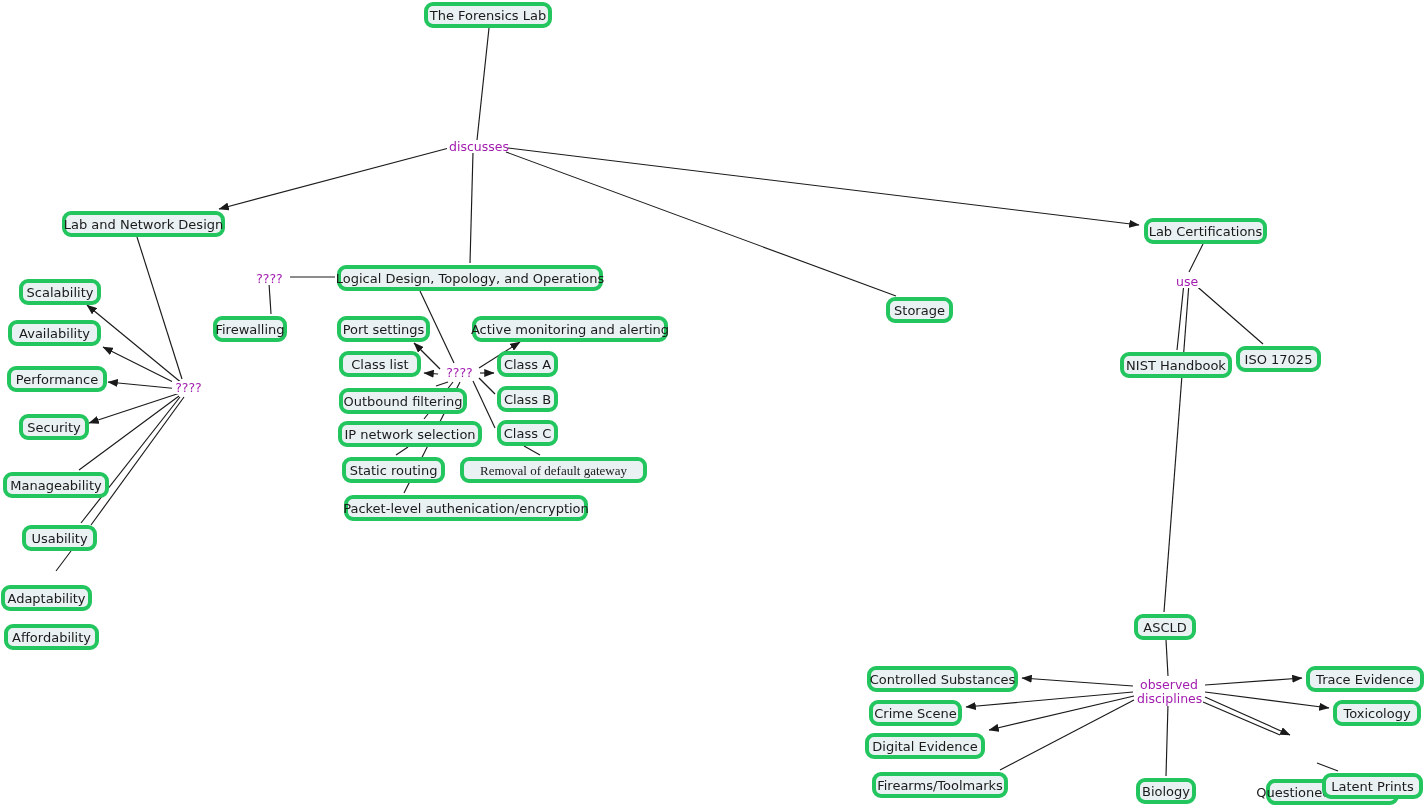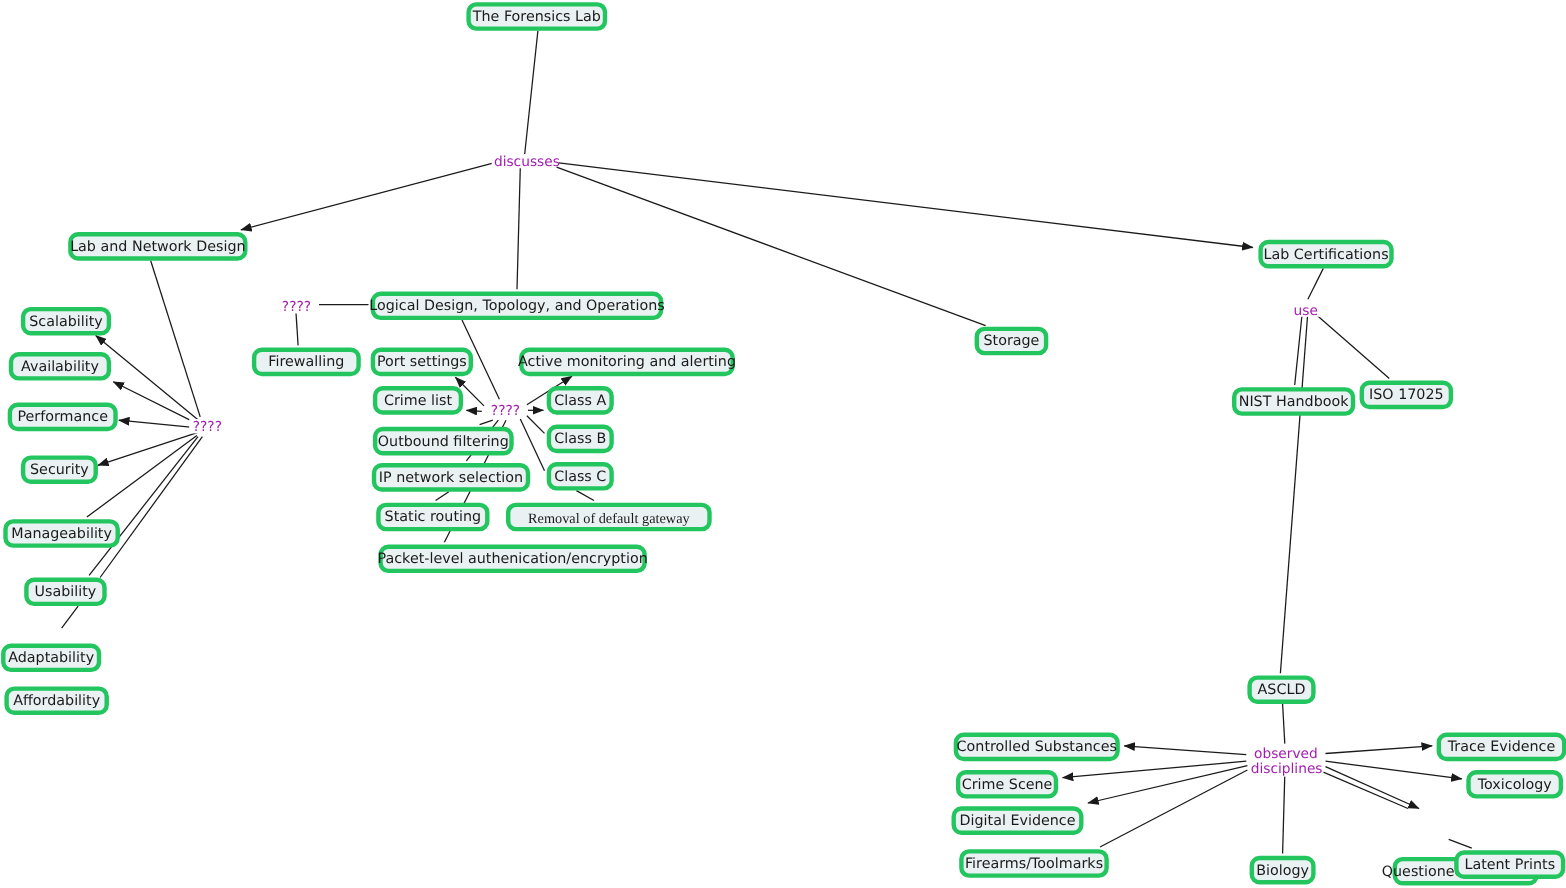--- a/index.html
+++ b/index.html
@@ -113,24 +113,24 @@
       <div class="node" style="left: 424px; top: 2px; width: 128px;">The Forensics Lab</div>
       <div class="node" style="left: 62px; top: 211px; width: 163px;">Lab and Network Design</div>
       <div class="node" style="left: 19px; top: 279px; width: 82px;">Scalability</div>
       <div class="node" style="left: 8px; top: 320px; width: 93px;">Availability</div>
       <div class="node" style="left: 7px; top: 366px; width: 100px;">Performance</div>
       <div class="node" style="left: 19px; top: 414px; width: 70px;">Security</div>
       <div class="node" style="left: 3px; top: 472px; width: 106px;">Manageability</div>
       <div class="node" style="left: 22px; top: 525px; width: 75px;">Usability</div>
       <div class="node" style="left: 1px; top: 573px; width: 91px; margin-top: 12px;">Adaptability</div>
       <div class="node" style="left: 4px; top: 624px; width: 95px;">Affordability</div>
-      <div class="node" style="left: 229px; top: 316px; width: 99px;">Firewalling</div>
+      <div class="node" style="left: 213px; top: 316px; width: 74px;">Firewalling</div>
       <div class="node" style="left: 337px; top: 265px; width: 266px;">Logical Design, Topology, and Operations</div>
       <div class="node" style="left: 337px; top: 316px; width: 93px;">Port settings</div>
-      <div class="node" style="left: 339px; top: 351px; width: 82px;">Crime list</div>
+      <div class="node" style="left: 339px; top: 351px; width: 82px;">Class list</div>
       <div class="node" style="left: 472px; top: 316px; width: 196px;">Active monitoring and alerting</div>
       <div class="node" style="left: 497px; top: 351px; width: 61px;">Class A</div>
       <div class="node" style="left: 497px; top: 386px; width: 61px;">Class B</div>
       <div class="node" style="left: 497px; top: 420px; width: 61px;">Class C</div>
       <div class="node" style="left: 339px; top: 388px; width: 128px;">Outbound filtering</div>
       <div class="node" style="left: 338px; top: 421px; width: 144px;">IP network selection</div>
       <div class="node" style="left: 342px; top: 457px; width: 103px;">Static routing</div>
       <div class="node" style="left: 460px; top: 457px; width: 187px; font-family: Liberation Serif, serif;">Removal of default gateway</div>
       <div class="node" style="left: 344px; top: 495px; width: 244px;">Packet-level authenication/encryption</div>
       <div class="node" style="left: 886px; top: 297px; width: 67px;">Storage</div>

